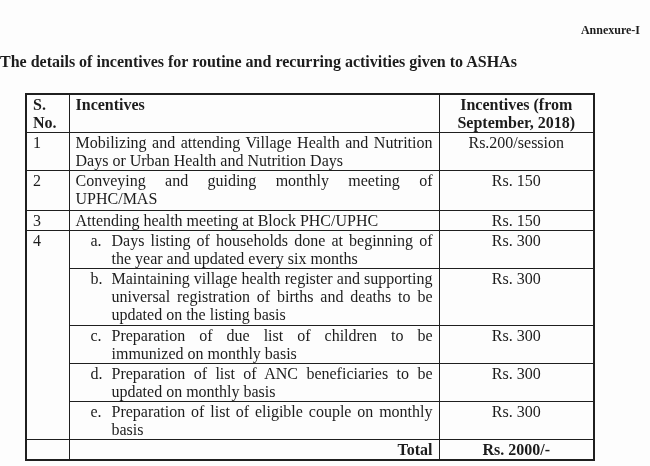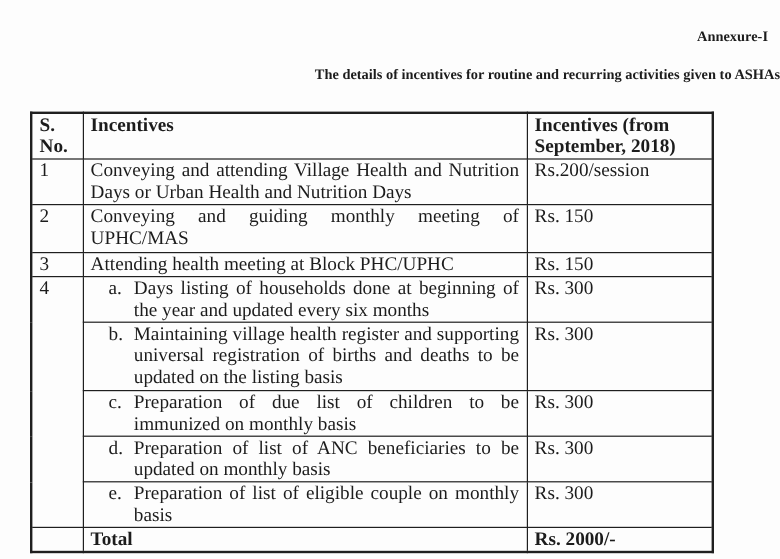--- a/index.html
+++ b/index.html
@@ -21,22 +21,22 @@
     top: 23px;
     right: 10px;
     font-size: 12px;
     font-weight: bold;
   }
   .title {
     position: absolute;
     top: 52px;
     left: 0;
     width: 100%;
-    text-align: right;
-    font-size: 12px;
+    text-align: left;
+    font-size: 16px;
     font-weight: bold;
     line-height: 20px;
   }
   table.doc-table {
     position: absolute;
     top: 93px;
     left: 25px;
     width: 568px;
     border-collapse: collapse;
     table-layout: fixed;
@@ -48,34 +48,34 @@
     border: 1px solid #1f1f1f;
     vertical-align: top;
     padding: 1px 6px 0 6px;
     overflow: hidden;
   }
   .col-sno    { width: 43px;  }
   .col-text   { width: 370px; }
   .col-amount { width: 155px; }
 
   .doc-table td.cell-text   { text-align: justify; }
-  .doc-table td.cell-amount { text-align: left; }
+  .doc-table td.cell-amount { text-align: center; }
   .doc-table tr.header-row td { font-weight: bold; }
   .pre-line { white-space: pre-line; }
 
   .sub {
     padding-left: 36px;
     text-align: justify;
   }
   .sub .mk {
     display: inline-block;
     width: 21px;
     margin-left: -21px;
   }
-  tr.total-row td { font-weight: bold; }
+  tr.total-row td { font-weight: bold; text-align: right; }
 </style>
 </head>
 <body>
 
 <div class="page">
 
   <div class="annexure">Annexure-I</div>
 
   <div class="title">The details of incentives for routine and recurring activities given to ASHAs</div>
 
@@ -89,21 +89,21 @@
       <tr class="header-row" style="height:38px">
         <td class="pre-line">S.
 No.</td>
         <td>Incentives</td>
         <td class="cell-amount pre-line">Incentives (from
 September, 2018)</td>
       </tr>
 
       <tr style="height:38px">
         <td>1</td>
-        <td class="cell-text">Conveying and attending Village Health and Nutrition Days or Urban Health and Nutrition Days</td>
+        <td class="cell-text">Mobilizing and attending Village Health and Nutrition Days or Urban Health and Nutrition Days</td>
         <td class="cell-amount">Rs.200/session</td>
       </tr>
 
       <tr style="height:40px">
         <td>2</td>
         <td class="cell-text">Conveying and guiding monthly meeting of UPHC/MAS</td>
         <td class="cell-amount">Rs. 150</td>
       </tr>
 
       <tr style="height:19px">

